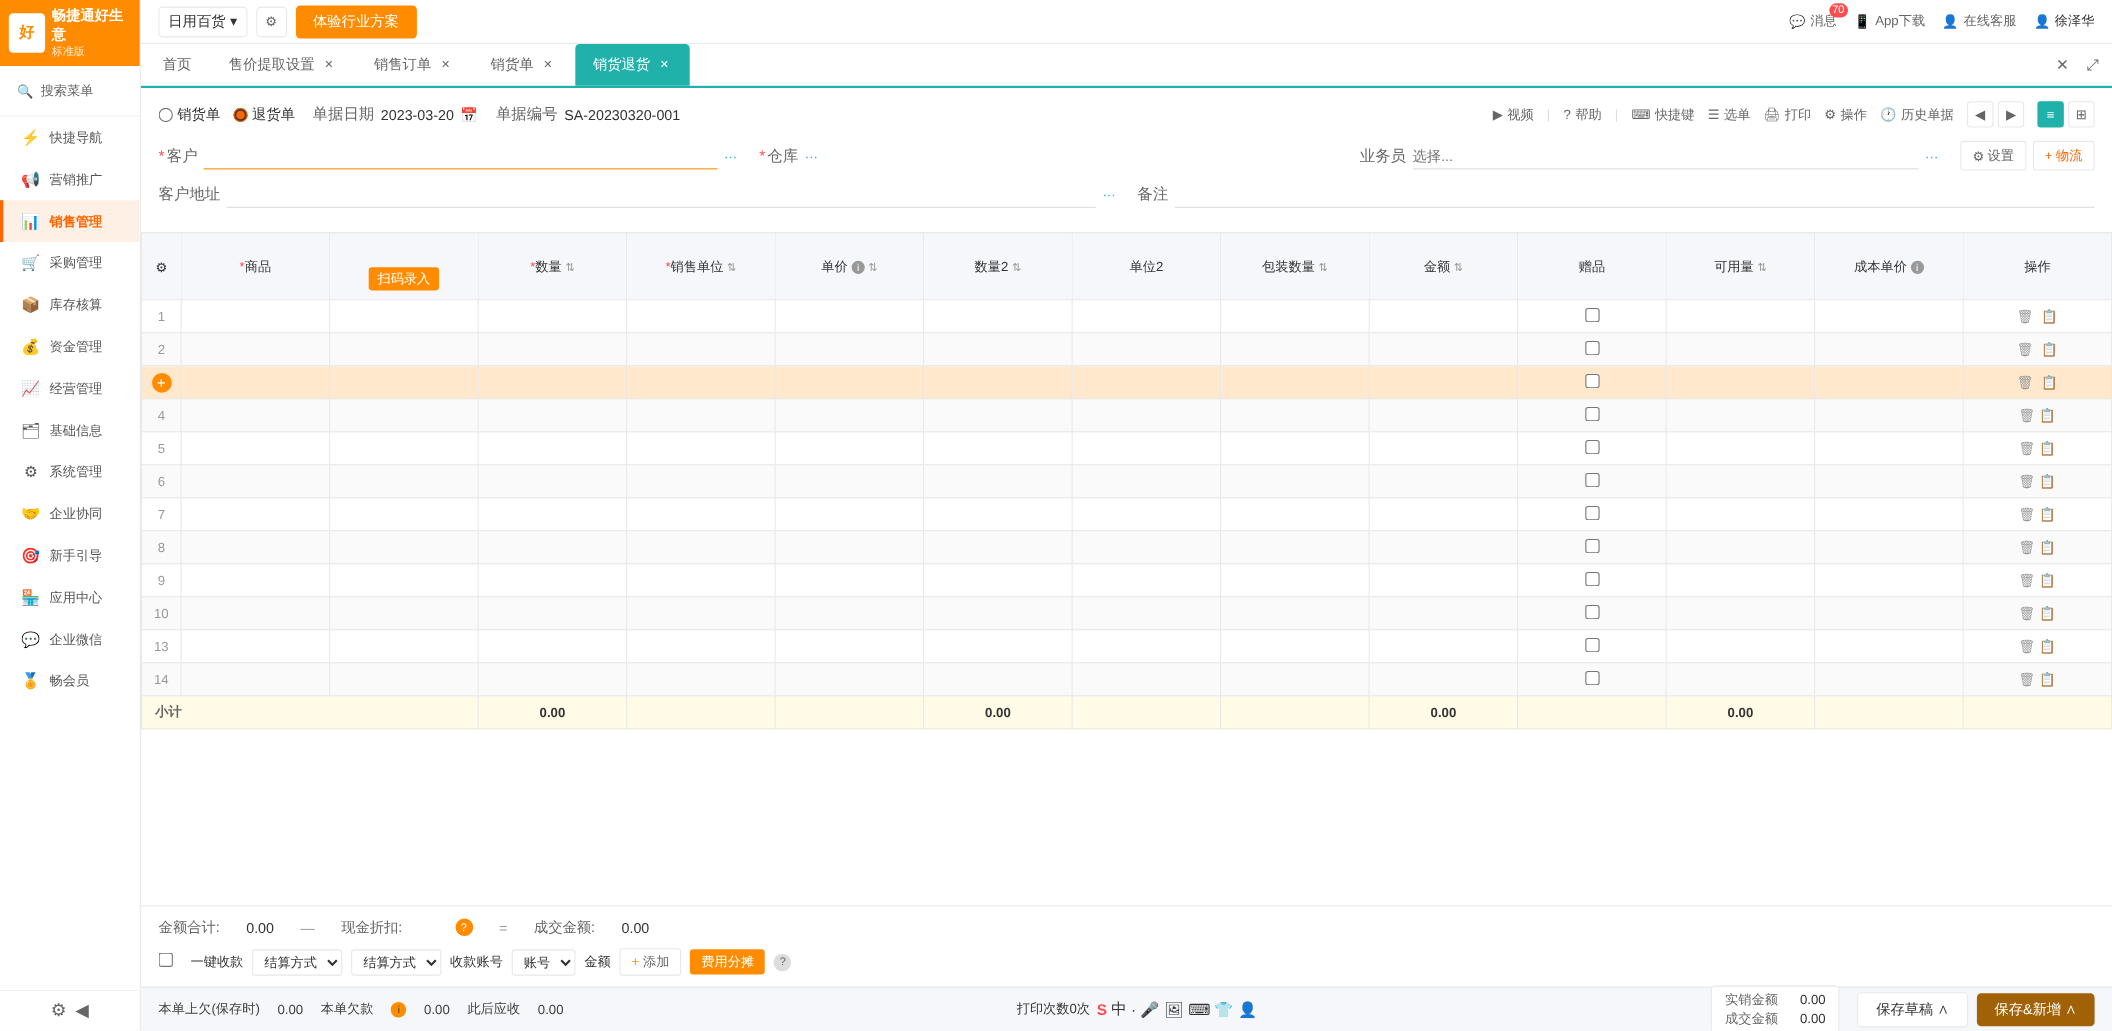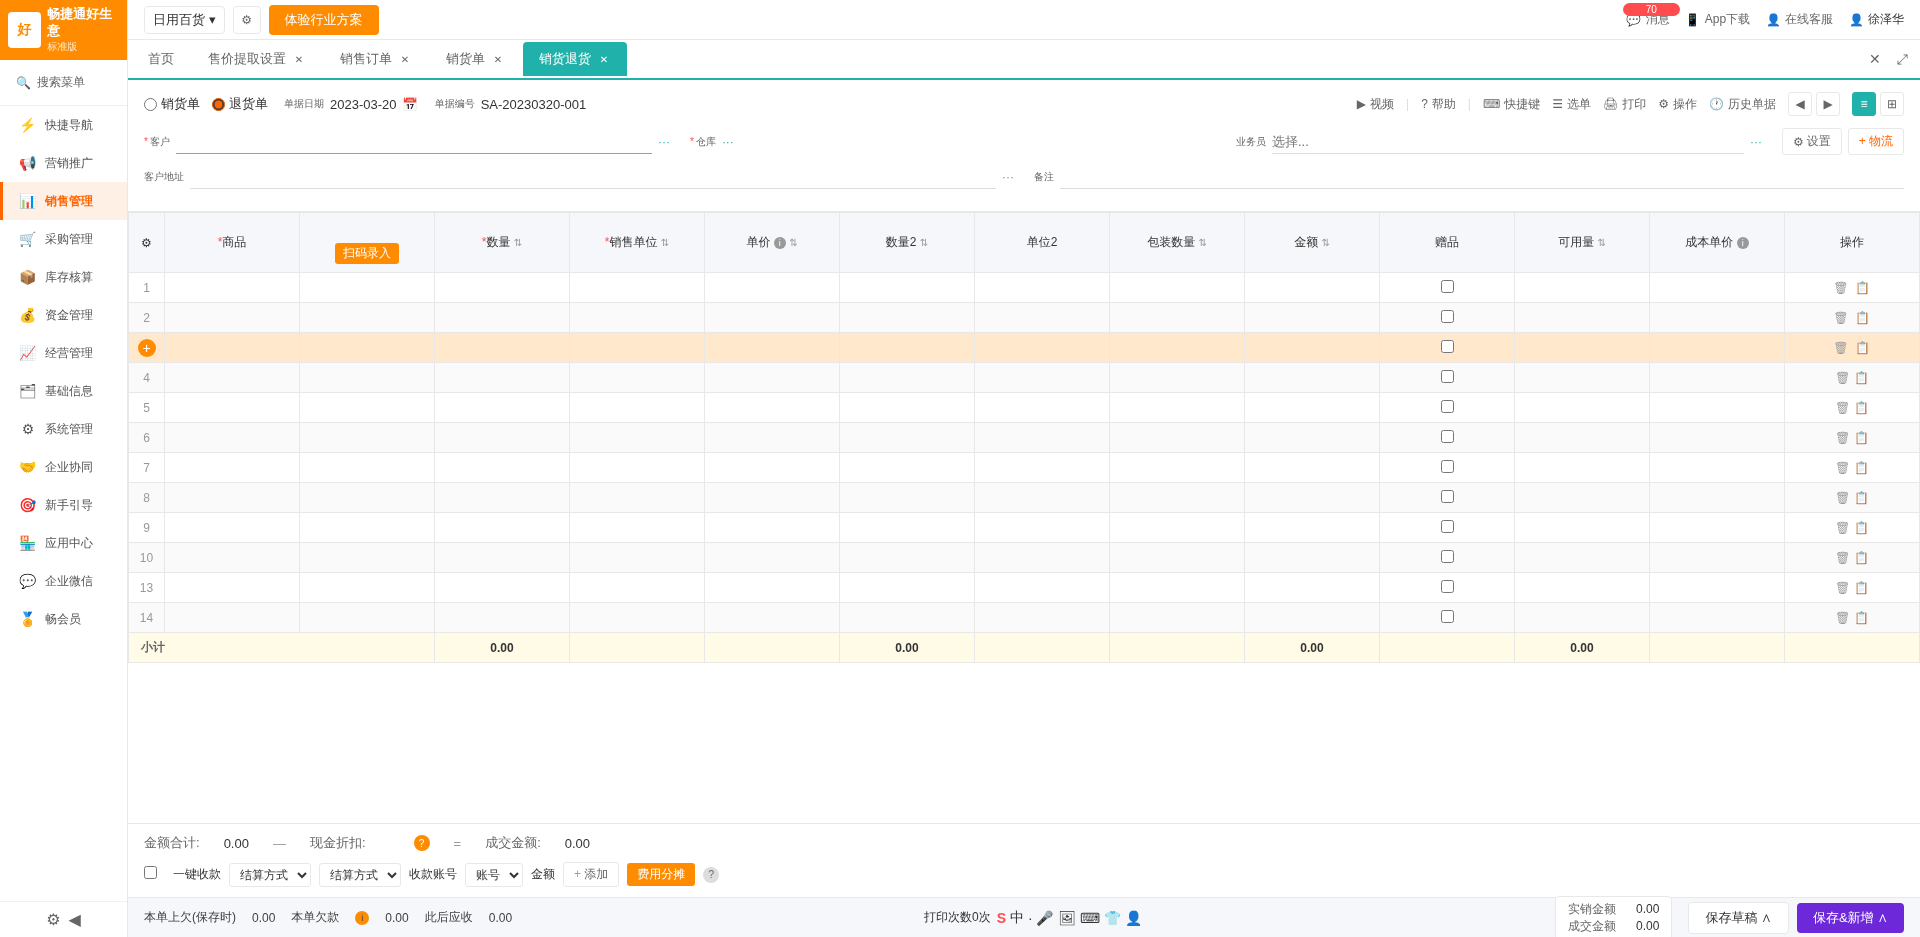--- a/index.html
+++ b/index.html
@@ -31,25 +31,25 @@
     .main-content { flex: 1; display: flex; flex-direction: column; overflow: hidden; }
 
     
     .top-bar { background: #fff; height: 40px; display: flex; align-items: center; justify-content: space-between; padding: 0 16px; border-bottom: 1px solid #e8e8e8; flex-shrink: 0; }
     .top-bar-left { display: flex; align-items: center; gap: 8px; }
     .top-bar-select { display: flex; align-items: center; gap: 4px; font-size: 13px; color: #333; cursor: pointer; padding: 4px 8px; border: 1px solid #e8e8e8; border-radius: 4px; }
     .top-bar-settings { width: 28px; height: 28px; border-radius: 4px; border: 1px solid #e8e8e8; display: flex; align-items: center; justify-content: center; cursor: pointer; color: #666; }
     .experience-btn { background: #ff8c00; color: #fff; border: none; padding: 6px 16px; border-radius: 4px; cursor: pointer; font-size: 13px; }
     .top-bar-right { display: flex; align-items: center; gap: 16px; font-size: 12px; color: #666; }
     .top-bar-right .msg-item { display: flex; align-items: center; gap: 4px; cursor: pointer; position: relative; }
-    .badge { background: #ff4d4f; color: #fff; border-radius: 10px; padding: 1px 23px; font-size: 10px; position: absolute; top: -8px; right: -10px; }
+    .badge { background: #ff4d4f; color: #fff; border-radius: 10px; padding: 1px 3px; font-size: 10px; position: absolute; top: -8px; right: -10px; }
     .user-name { color: #333; cursor: pointer; }
 
     
-    .tab-bar { background: #fff; height: 40px; display: flex; align-items: center; border-bottom: 2px solid #20b2aa; flex-shrink: 0; padding-left: 4px; }
+    .tab-bar { background: #fff; height: 40px; display: flex; border-bottom: 2px solid #20b2aa; flex-shrink: 0; padding-left: 4px; }
     .tab { display: flex; align-items: center; gap: 6px; padding: 8px 16px; cursor: pointer; color: #666; border-radius: 4px 4px 0 0; font-size: 13px; margin-right: 2px; }
     .tab.active { background: #20b2aa; color: #fff; }
     .tab .tab-close { width: 14px; height: 14px; display: flex; align-items: center; justify-content: center; border-radius: 50%; font-size: 10px; }
     .tab-bar-end { margin-left: auto; display: flex; align-items: center; gap: 8px; padding-right: 8px; }
     .tab-bar-end button { border: none; background: none; cursor: pointer; color: #666; font-size: 14px; padding: 4px; }
 
     
     .content-area { flex: 1; background: #f5f7fa; overflow: auto; display: flex; flex-direction: column; }
 
     
@@ -75,21 +75,21 @@
 
     
     .action-btns { display: flex; gap: 6px; }
     .action-btn { border: none; padding: 4px 10px; border-radius: 3px; cursor: pointer; font-size: 12px; display: flex; align-items: center; gap: 3px; }
     .action-btn.settings-btn { background: #fff; border: 1px solid #e8e8e8; color: #666; }
     .action-btn.add-btn { background: #fff; border: 1px solid #e8e8e8; color: #ff6600; }
 
     
     .form-row { display: flex; align-items: center; gap: 20px; margin-bottom: 10px; }
     .form-field { display: flex; align-items: center; gap: 6px; flex: 1; }
-    .field-label { color: #666; font-size: 10px; white-space: nowrap; }
+    .field-label { color: #666; font-size: 14px; white-space: nowrap; }
     .field-label.required::before { content: '*'; color: #ff4d4f; margin-right: 2px; }
     .field-input { flex: 1; border: none; border-bottom: 1px solid #ff8c00; padding: 4px 0; font-size: 13px; color: #333; outline: none; background: transparent; cursor: pointer; min-width: 80px; }
     .field-input-dots { color: #ccc; }
 
     
     .table-container { flex: 1; overflow: auto; background: #fff; }
     .data-table { width: 100%; border-collapse: collapse; table-layout: fixed; }
     .data-table thead { background: #f5f7fa; position: sticky; top: 0; z-index: 10; }
     .data-table th { padding: 8px 6px; text-align: center; border: 1px solid #e8e8e8; font-weight: normal; color: #333; font-size: 12px; white-space: nowrap; }
     .data-table td { padding: 5px 6px; border: 1px solid #e8e8e8; text-align: center; font-size: 12px; color: #333; height: 30px; }
@@ -120,21 +120,21 @@
     .fee-split-btn { background: #ff8c00; color: #fff; border: none; padding: 3px 10px; border-radius: 3px; cursor: pointer; font-size: 12px; }
     .help-icon { width: 16px; height: 16px; border-radius: 50%; background: #ddd; color: #666; display: inline-flex; align-items: center; justify-content: center; font-size: 10px; cursor: pointer; }
 
     
     .footer-bar { background: #f5f7fa; border-top: 1px solid #e8e8e8; display: flex; align-items: center; justify-content: space-between; padding: 6px 16px; flex-shrink: 0; height: 40px; }
     .footer-left { display: flex; align-items: center; gap: 16px; font-size: 12px; color: #666; }
     .footer-left span { color: #404040; }
     .footer-center { display: flex; align-items: center; gap: 6px; }
     .footer-right { display: flex; align-items: center; gap: 8px; }
     .save-draft-btn { background: #fff; border: 1px solid #e8e8e8; padding: 6px 16px; border-radius: 4px; cursor: pointer; font-size: 13px; color: #333; display: flex; align-items: center; gap: 4px; }
-    .save-new-btn { background: #6d28d9; border: none; padding: 6px 16px; border-radius: 4px; cursor: pointer; font-size: 13px; color: #fff; display: flex; align-items: center; gap: 4px; }
+    .save-new-btn { background: #a16207; border: none; padding: 6px 16px; border-radius: 4px; cursor: pointer; font-size: 13px; color: #fff; display: flex; align-items: center; gap: 4px; }
 
     
     .amount-summary { background: #fff; border: 1px solid #e8e8e8; border-radius: 4px; padding: 4px 12px; margin-right: 8px; font-size: 12px; }
     .amount-summary-row { display: flex; align-items: center; justify-content: space-between; gap: 20px; color: #666; }
     .amount-summary-row .val { color: #333; font-weight: 500; }
 
     
     .page-arrows { display: flex; align-items: center; gap: 4px; }
     .page-arrow { border: 1px solid #e8e8e8; background: #fff; width: 24px; height: 24px; display: flex; align-items: center; justify-content: center; border-radius: 3px; cursor: pointer; color: #666; font-size: 12px; }
 

